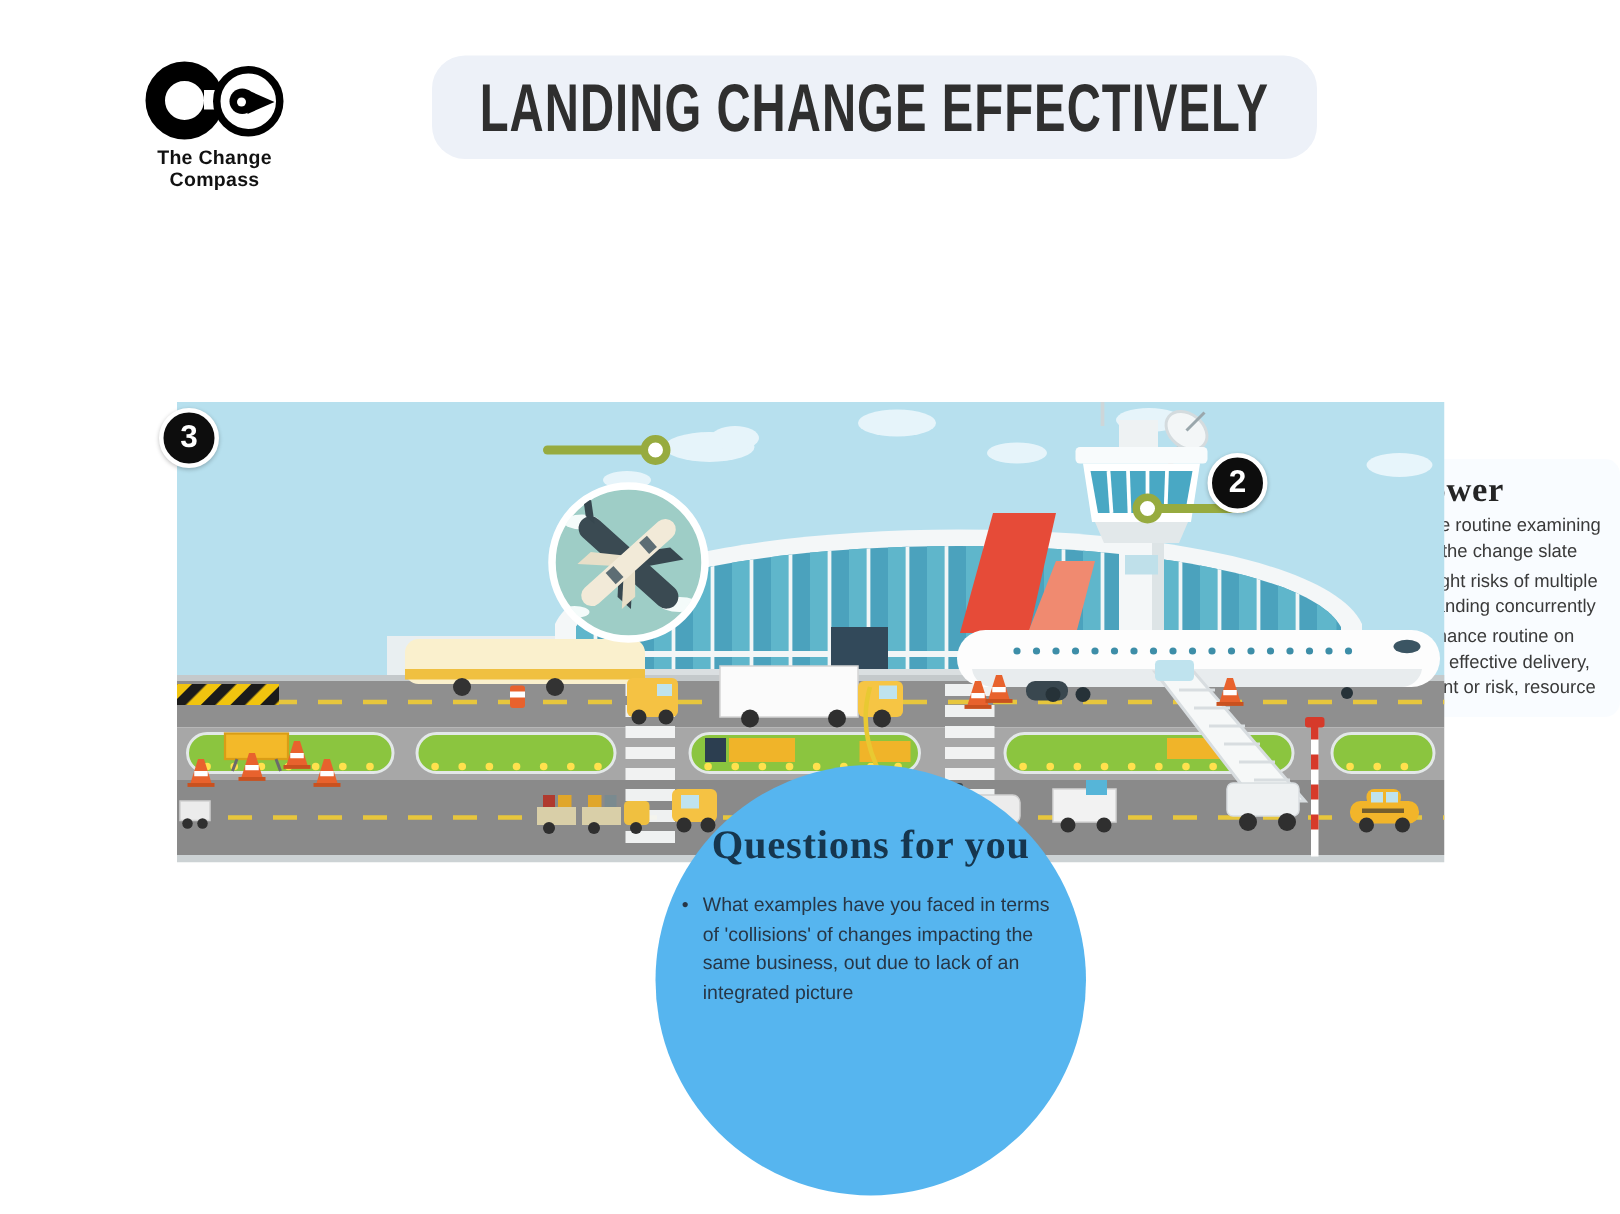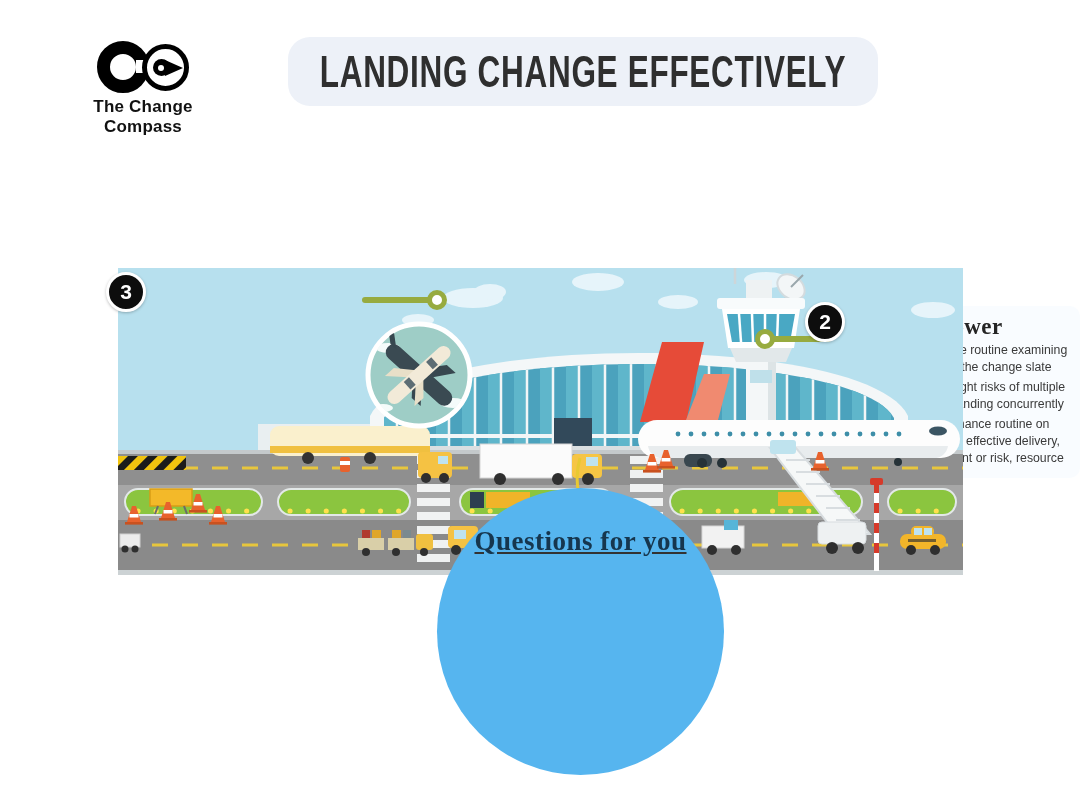--- a/index.html
+++ b/index.html
@@ -17,21 +17,21 @@
   
   .logo{position:absolute;left:78px;top:40px;width:130px;text-align:center;}
   .logo-glyphs{display:flex;justify-content:center;align-items:center;height:54px;}
   .c-glyph{position:relative;width:52px;height:52px;border:13px solid #000;border-radius:50%;}
   .c-glyph .gap{position:absolute;right:-14px;top:6px;width:14px;height:13px;background:#fff;}
   .compass-glyph{position:relative;width:47px;height:47px;border:5px solid #000;border-radius:50%;margin-left:-7px;background:#fff;}
   .compass-glyph .hub{position:absolute;left:6px;top:10px;width:17px;height:17px;background:#000;border-radius:50%;}
   .compass-glyph .point{position:absolute;left:18px;top:11px;width:0;height:0;
     border-left:18px solid #000;border-top:8px solid transparent;border-bottom:8px solid transparent;}
   .compass-glyph .dot{position:absolute;left:11px;top:16px;width:6px;height:6px;background:#fff;border-radius:50%;}
-  .logo-label{margin-top:3px;font-size:17px;font-weight:700;color:#111;letter-spacing:.2px;}
+  .logo-label{margin-top:3px;font-size:13px;font-weight:700;color:#111;letter-spacing:.2px;}
   
   .banner{position:absolute;left:288px;top:37px;width:590px;height:69px;background:var(--banner_bg);
     border-radius:22px;display:flex;align-items:center;justify-content:center;}
   .banner .t{display:inline-block;transform:scaleX(.70);white-space:nowrap;
     font-family:"Liberation Sans",sans-serif;font-size:45px;font-weight:700;letter-spacing:1px;color:#2f2f2f;}
   
   .callout{position:absolute;background:rgba(248,252,255,.87);border-radius:10px;}
   .callout.atc{left:118px;top:280px;width:247px;height:168px;}
   .callout.tower{left:806px;top:306px;width:274px;height:172px;}
   .callout h2{font-family:"Liberation Serif",serif;font-weight:600;color:#252525;letter-spacing:.4px;}
@@ -41,22 +41,22 @@
   .atc ul{margin-left:34px;margin-right:8px;}
   .tower ul{margin-left:38px;margin-right:6px;}
   .callout li{position:relative;font-size:12.3px;line-height:1.38;color:#3a3a3a;margin-bottom:3px;padding-left:12px;}
   .callout li::before{content:"•";position:absolute;left:0;top:0;color:#444;}
   .num-badge{position:absolute;width:40px;height:40px;border-radius:50%;background:var(--badge);
     border:3px solid #fff;box-shadow:0 1px 3px rgba(0,0,0,.25);color:#fff;font-size:21px;font-weight:700;
     display:flex;align-items:center;justify-content:center;z-index:5;}
   .num-badge.n3{left:106px;top:272px;}
   .num-badge.n2{left:805px;top:302px;}
   
-  .qcircle{position:absolute;left:437px;top:488px;width:287px;height:287px;border-radius:50%;
-    background:var(--question_circle);z-index:6;text-align:center;text-decoration:underline;}
+  .qcircle{position:absolute;left:437px;top:510px;width:287px;height:287px;border-radius:50%;
+    background:var(--question_circle);z-index:6;text-align:center;}
   .qcircle h2{font-family:"Liberation Serif",serif;font-size:27px;font-weight:700;color:#16364e;
     letter-spacing:.5px;margin-top:38px;}
   .qcircle ul{list-style:none;text-align:left;width:252px;margin:14px auto 0 auto;}
   .qcircle li{position:relative;font-size:13px;line-height:1.5;color:#273646;padding-left:14px;margin-bottom:2px;}
   .qcircle li::before{content:"•";position:absolute;left:0;top:0;color:#273646;}
   
   .scene{position:absolute;left:118px;top:268px;width:845px;height:307px;z-index:1;}
 </style>
 </head>
 <body>
@@ -436,14 +436,15 @@
   <ul>
     <li>Change governance routine examining business impact of the change slate</li>
     <li>Examine and highlight risks of multiple change initiatives landing concurrently</li>
     <li>Key focus of governance routine on strategic alignment, effective delivery, and the management or risk, resource and performance</li>
   </ul>
 </div>
 
 <div class="qcircle">
   <h2>Questions for you</h2>
   <ul>
+    <li>What examples have you faced in terms of 'collisions' of changes impacting the same business, out due to lack of an integrated picture</li>
   </ul>
 </div>
 
 </body></html>

